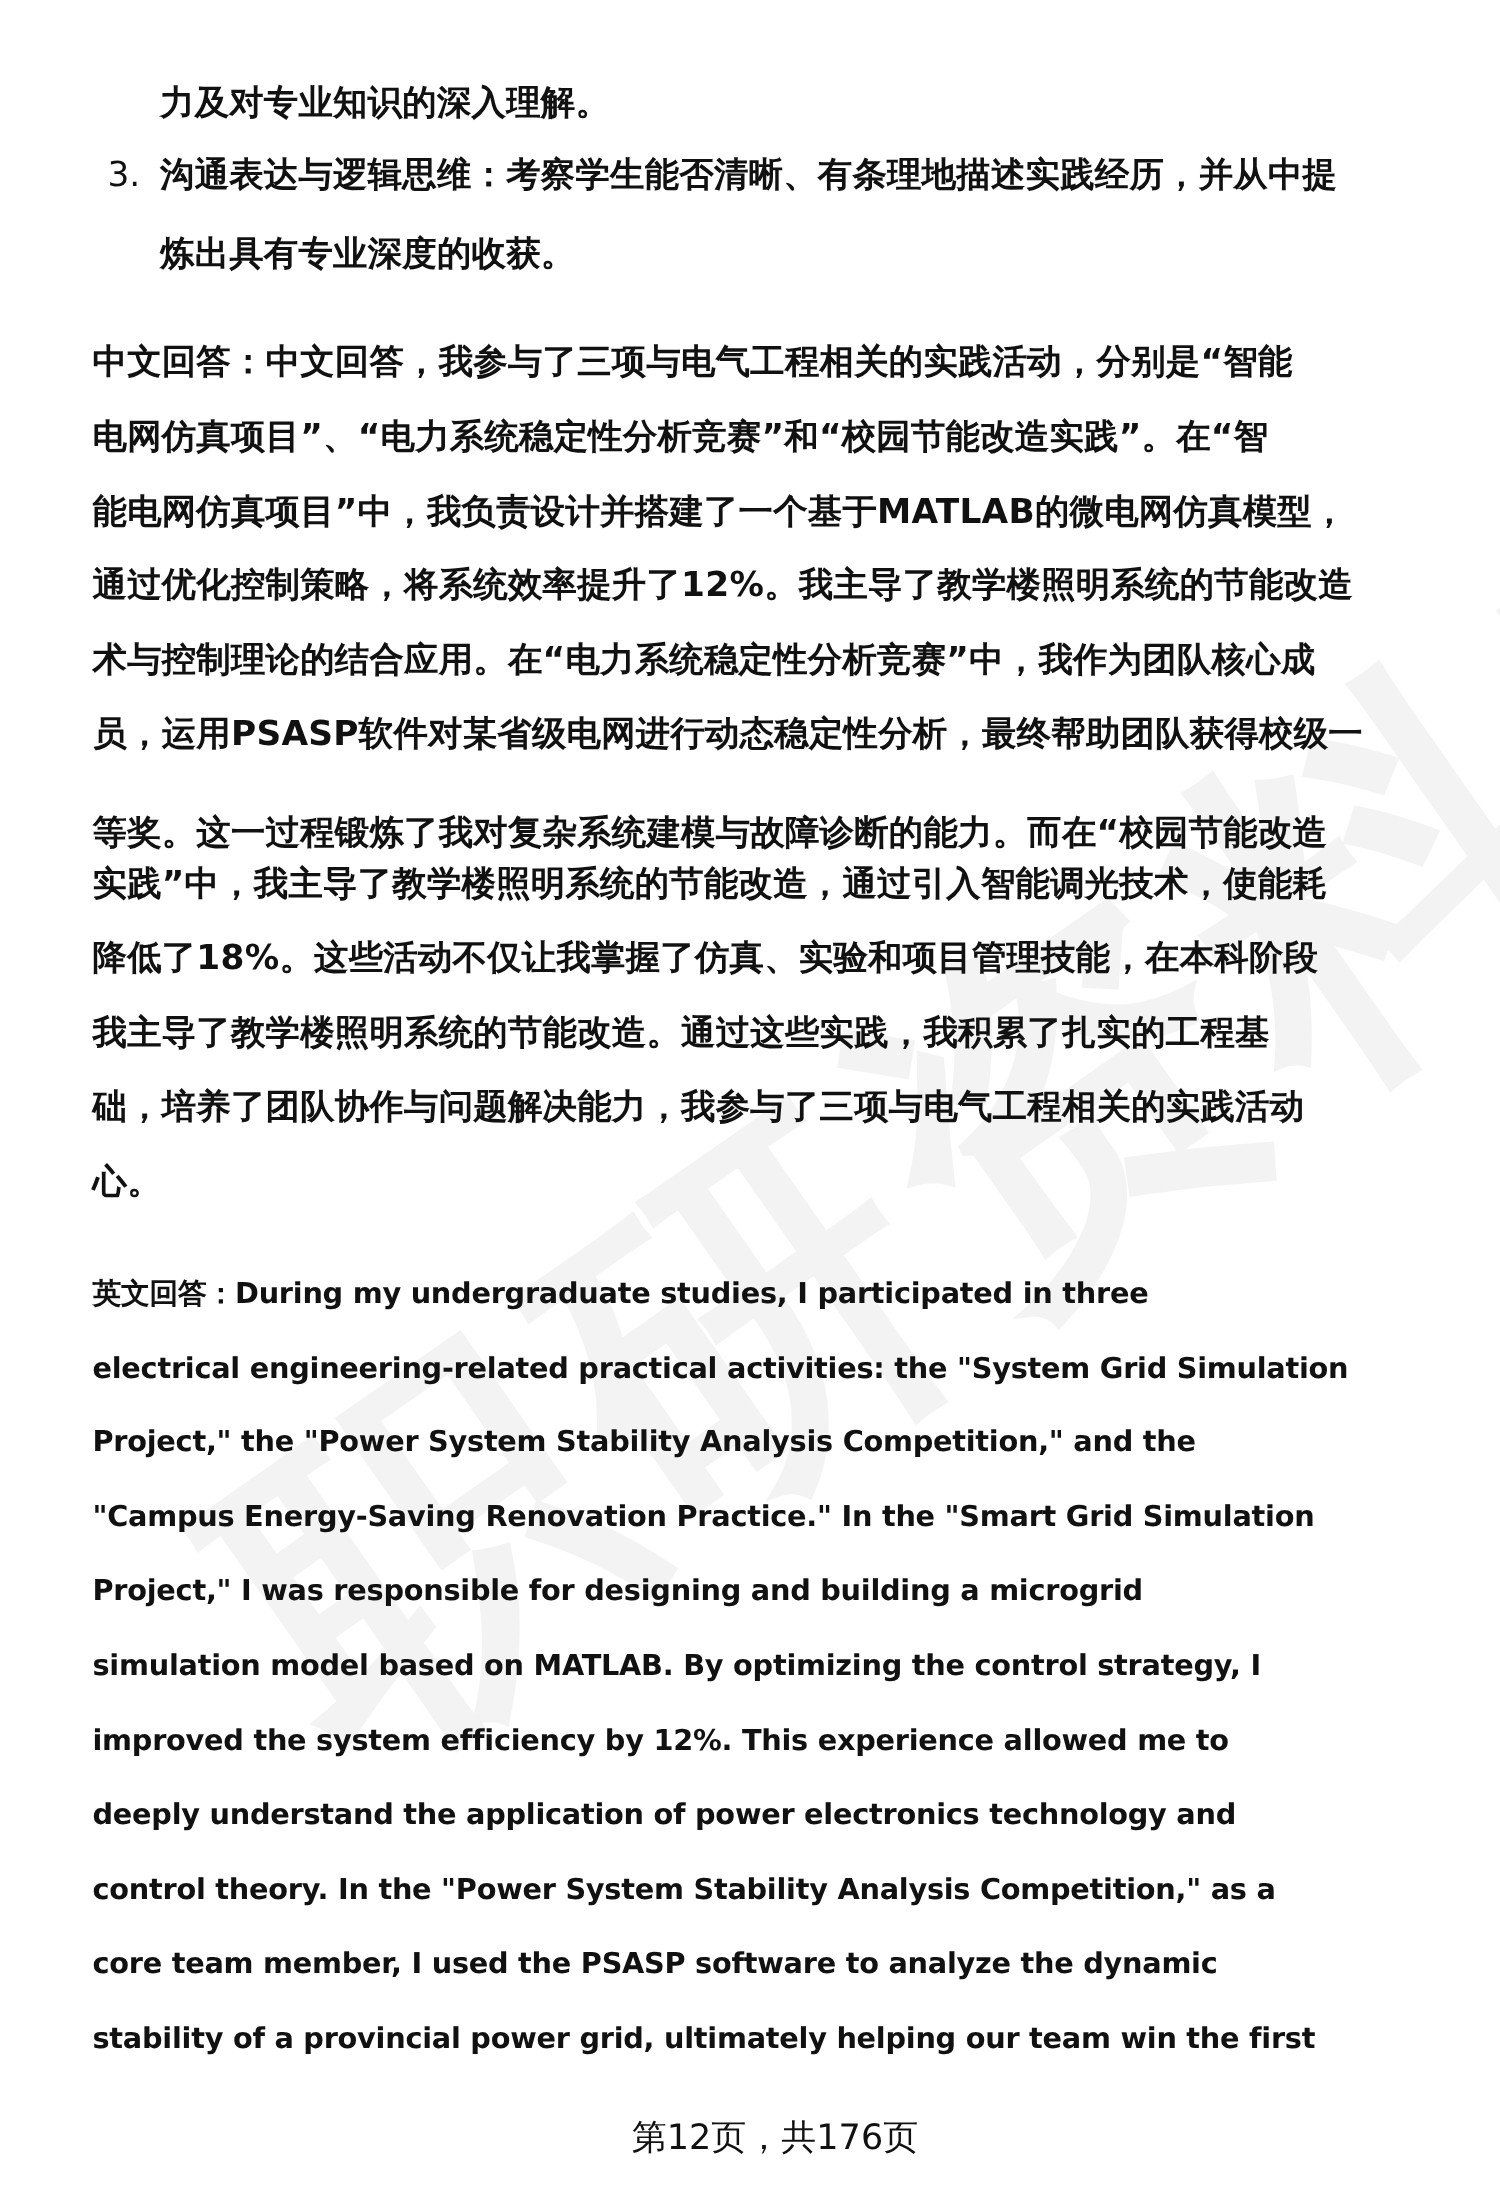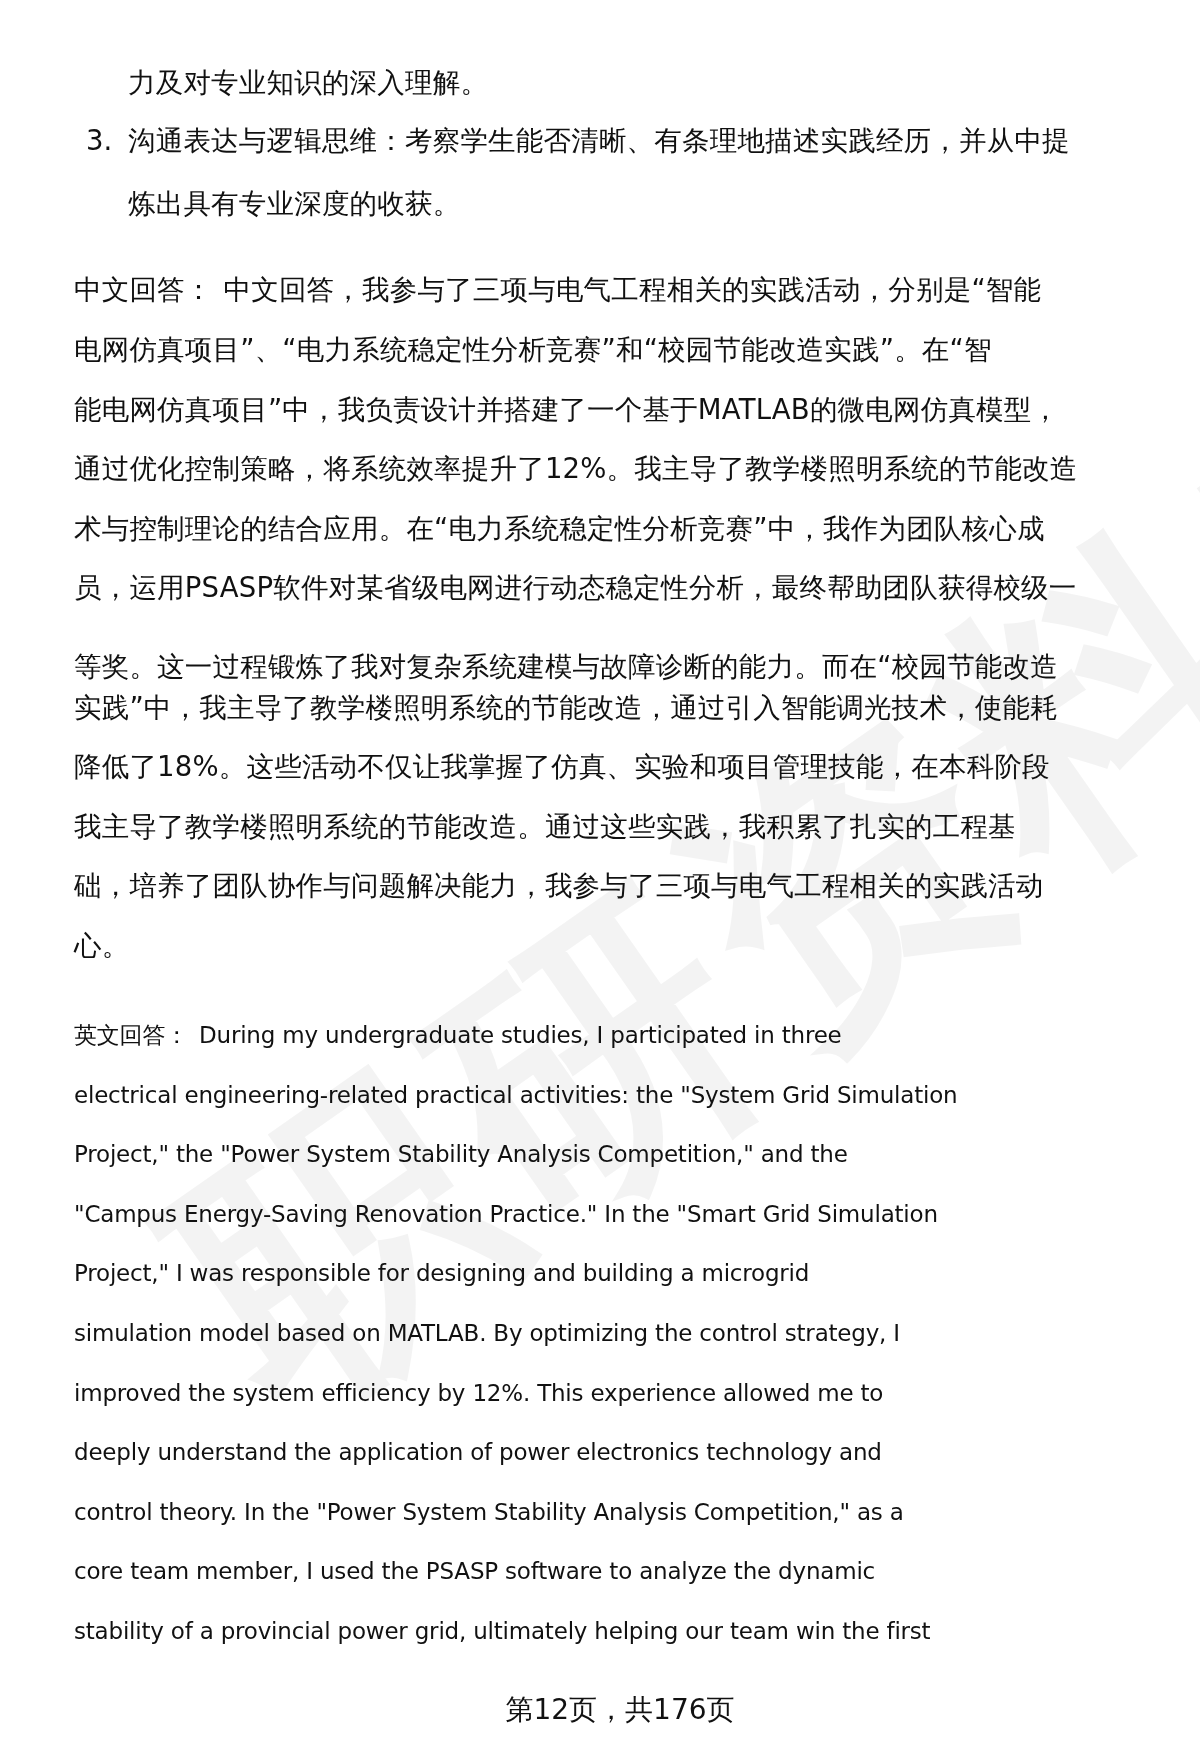--- a/index.html
+++ b/index.html
@@ -4,25 +4,25 @@
 <style>
   html, body { margin: 0; padding: 0; background: #ffffff; }
   body { width: 1200px; height: 1755px; position: relative; overflow: hidden;
          font-family: "DejaVu Sans", "Liberation Sans", sans-serif; color: #111111; }
   .watermark { position: absolute; left: 160px; top: 420px; width: 900px; height: 900px;
                pointer-events: none; z-index: 0; }
   .watermark span { position: absolute; font-size: 300px; font-weight: bold; color: #000;
                     opacity: 0.045; transform: rotate(-35deg); white-space: nowrap;
                     left: -80px; top: 260px; letter-spacing: 10px; }
   .line { position: absolute; left: 74px; font-size: 27.5px; line-height: 36px;
-          white-space: nowrap; z-index: 1; letter-spacing: 0.2px; }
+          white-space: nowrap; z-index: 1; letter-spacing: 0.2px; font-weight: bold; }
   .line.indent { left: 128px; }
   .line.en { font-family: "DejaVu Sans", "Liberation Sans", sans-serif; font-size: 23px; letter-spacing: -0.2px; }
   .list-num { position: absolute; left: 86px; font-size: 27.5px; line-height: 36px; z-index: 1; }
-  .label { margin-right: 11px; }
+  .label { margin-right: 0; }
   .footer { position: absolute; left: 0; width: 1240px; top: 1692px; text-align: center;
             font-size: 28px; line-height: 36px; z-index: 1; }
 </style>
 </head>
 <body>
 
 <div class="watermark">
   <span>职研资料库</span>
 </div>
 

